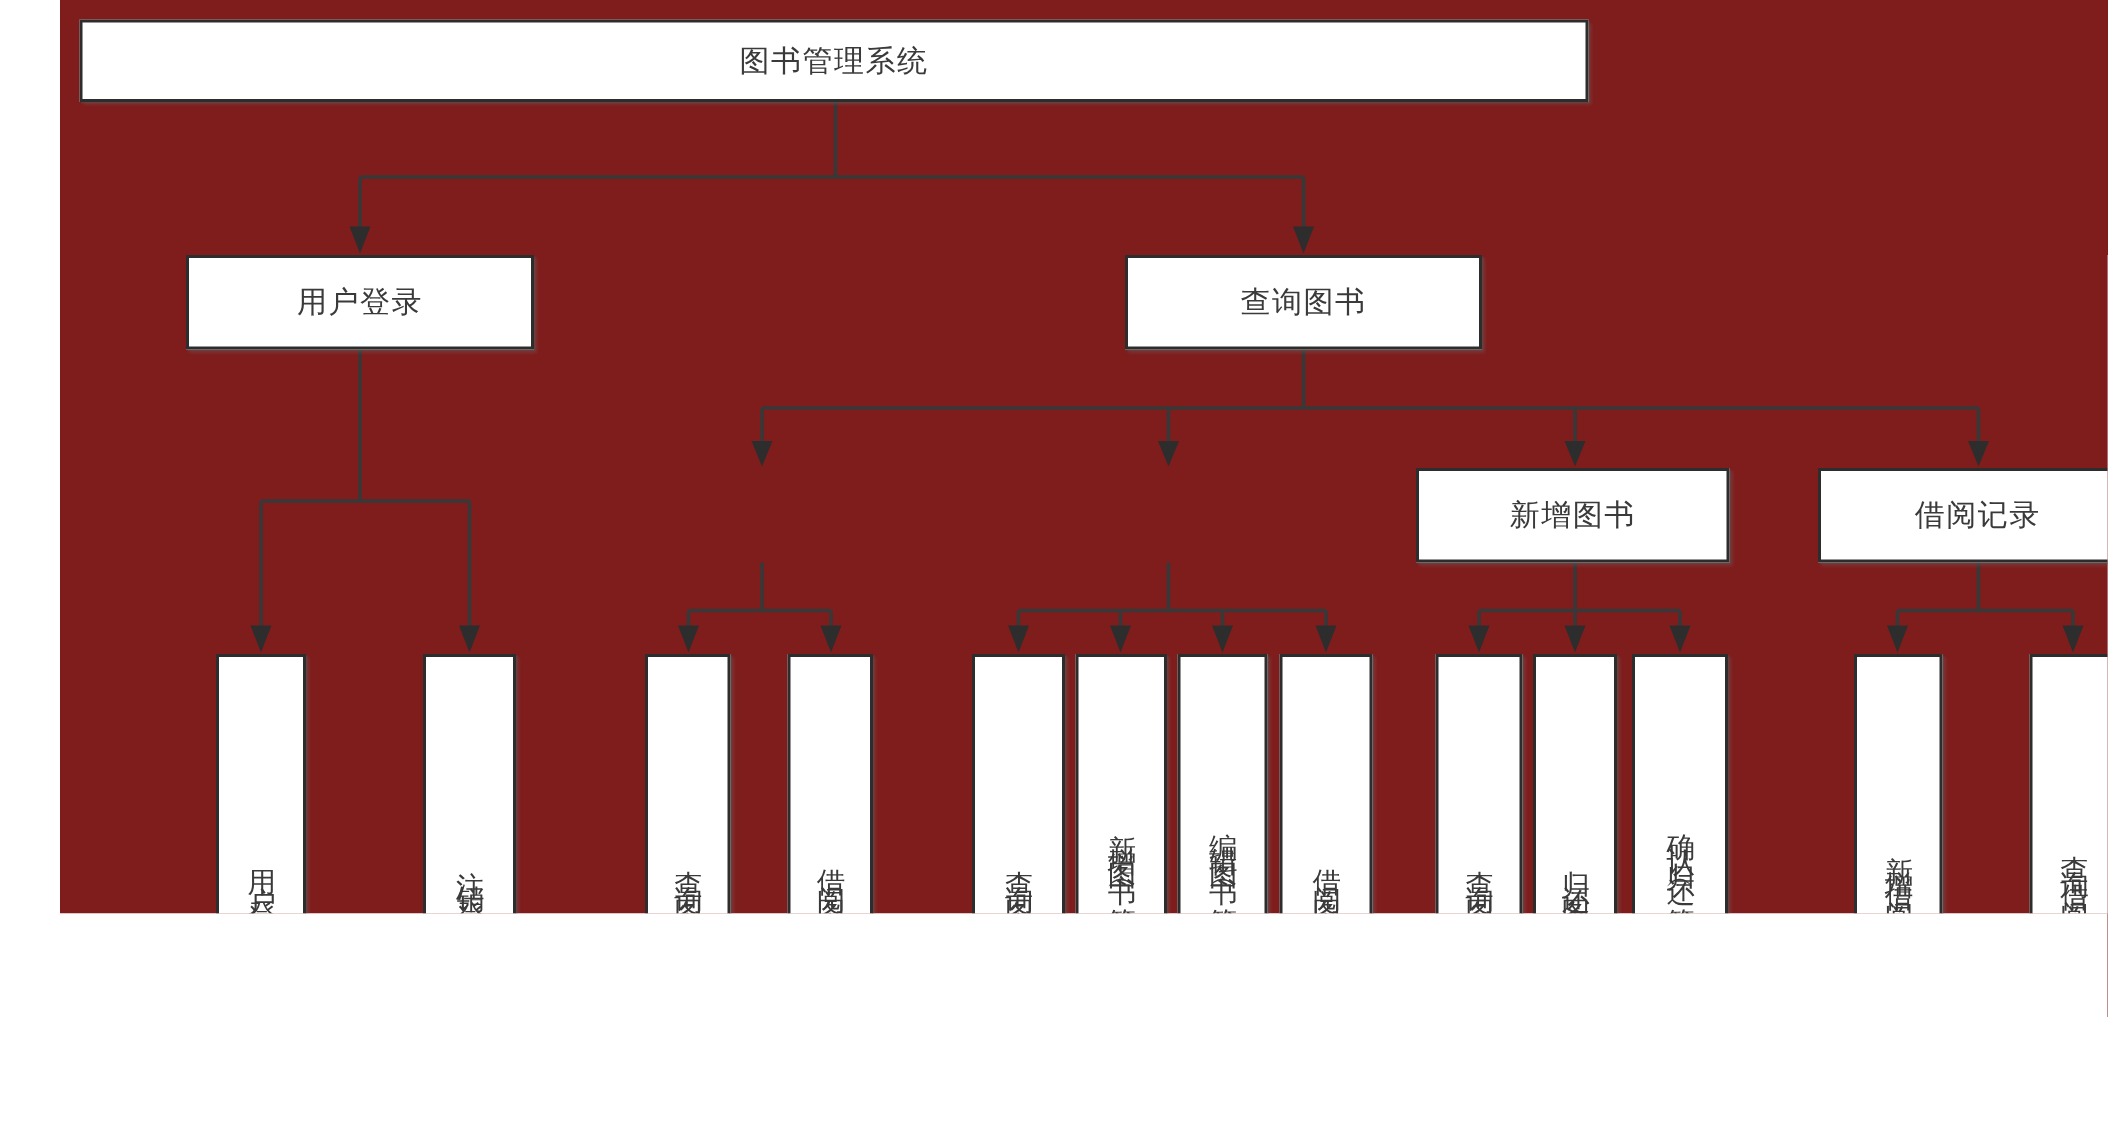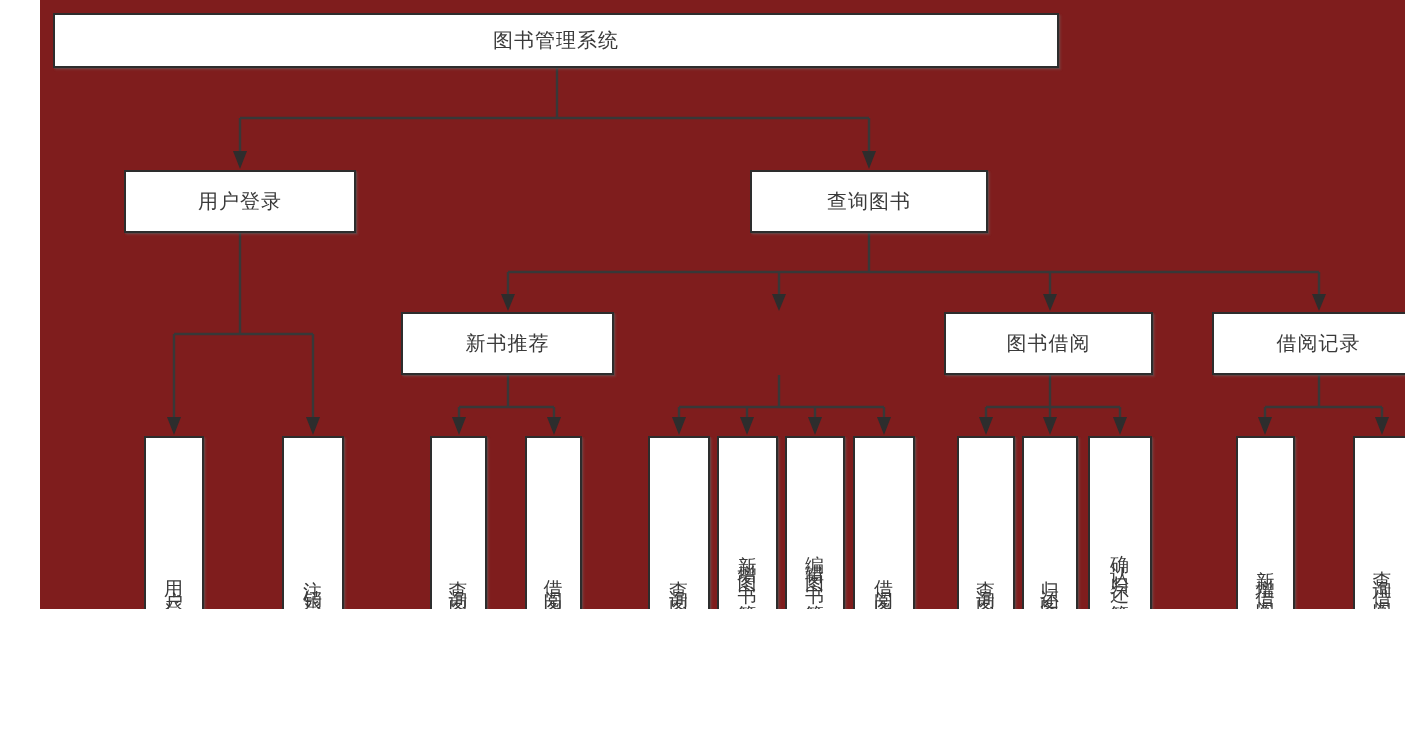--- a/index.html
+++ b/index.html
@@ -109,25 +109,22 @@
     <span class="lbl">图书管理系统</span>
   </div>
 
   <div class="node" style="left:84px;top:170px;width:232px;height:63px">
     <span class="lbl">用户登录</span>
   </div>
   <div class="node" style="left:710px;top:170px;width:238px;height:63px">
     <span class="lbl">查询图书</span>
   </div>
 
-  <div class="node" style="left:361px;top:312px;width:213px;height:63px">
-    <span class="lbl">新书推荐</span>
-  </div>
   <div class="node" style="left:904px;top:312px;width:209px;height:63px">
-    <span class="lbl">图书借阅</span>
+    <span class="lbl">新增图书</span>
   </div>
   <div class="node" style="left:1172px;top:312px;width:213px;height:63px">
     <span class="lbl">借阅记录</span>
   </div>
 
   <div class="node v" style="left:104px;width:60px">
     <span class="vtext">用户登录</span>
   </div>
   <div class="node v" style="left:242px;width:62px">
     <span class="vtext">注销登录</span>

